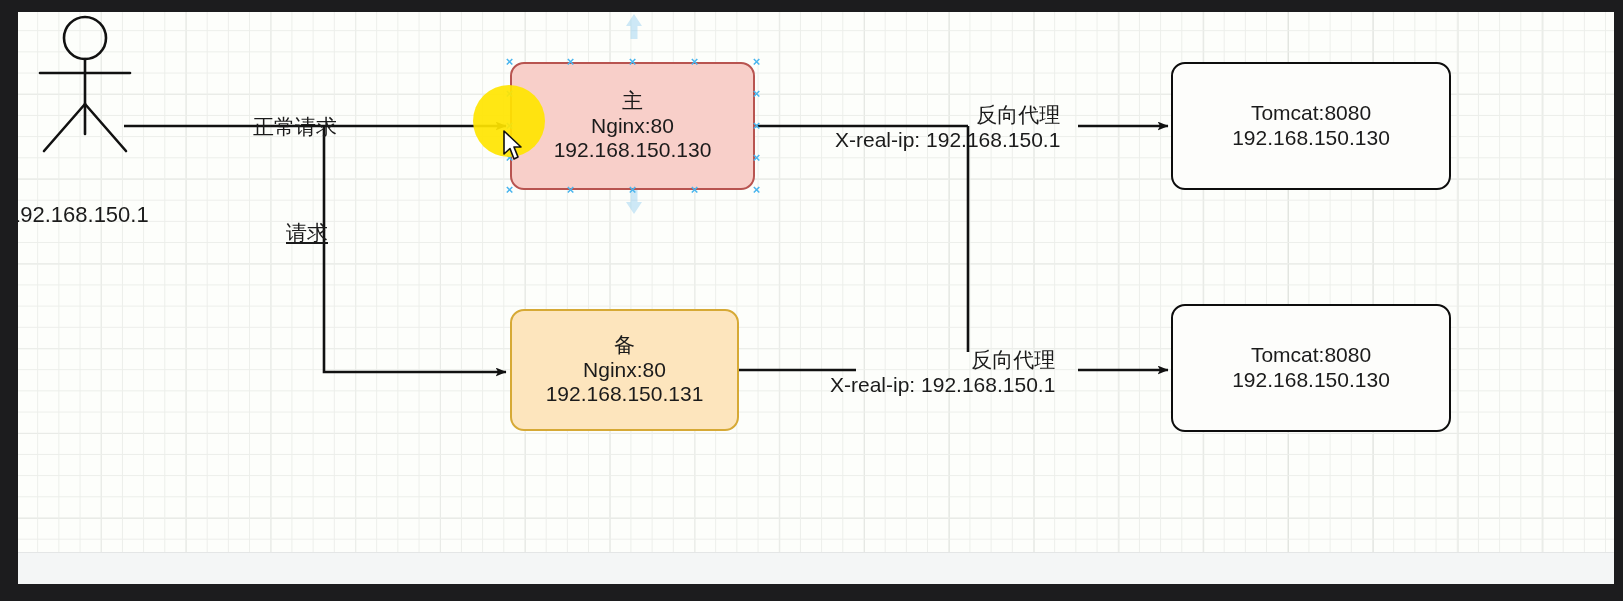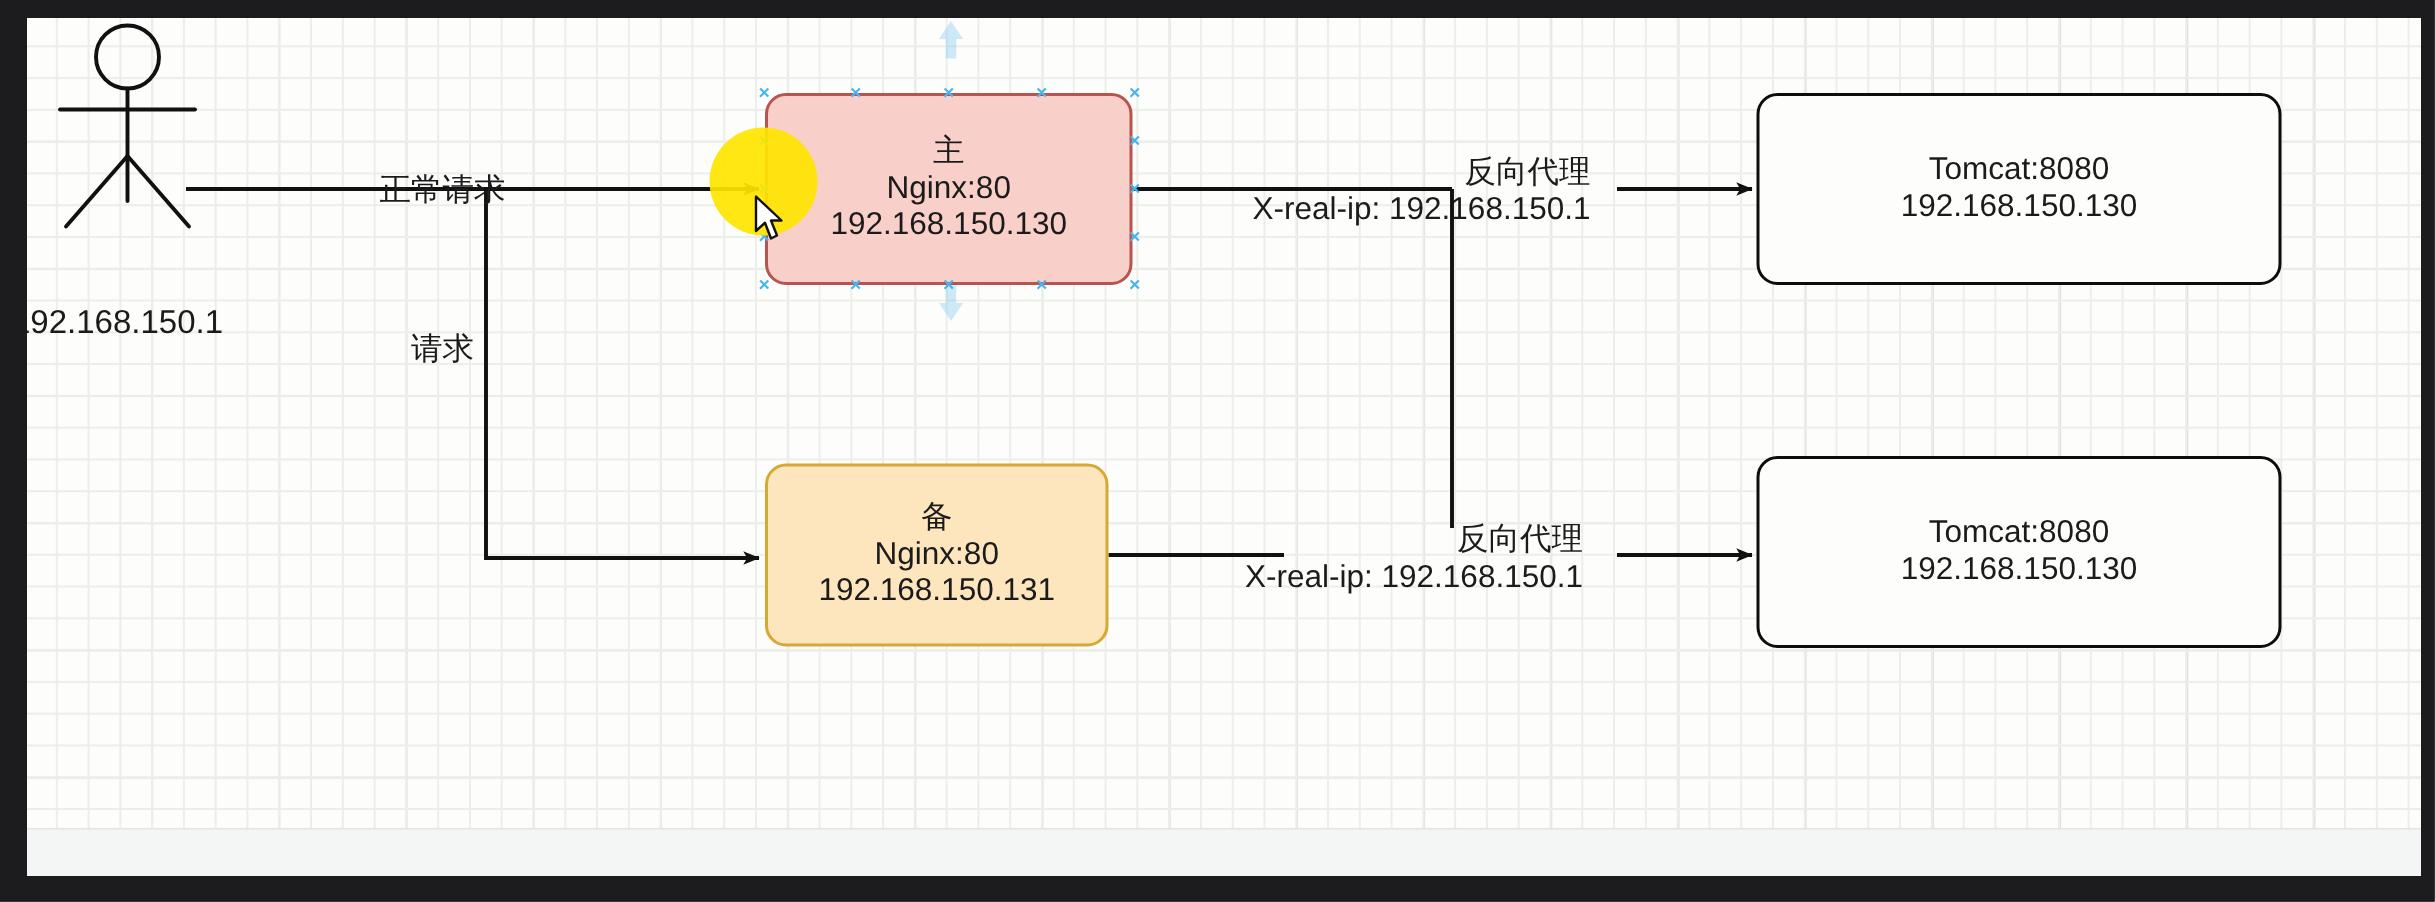--- a/index.html
+++ b/index.html
@@ -101,41 +101,41 @@
     width: 229px;
     height: 122px;
     background: #fde5bd;
     border: 2px solid #d6a935;
     border-radius: 14px;
     font-size: 21px;
   }
 
   .tomcat-node {
     left: 1153px;
-    width: 350px;
+    width: 280px;
     height: 128px;
     background: #fdfdfb;
     border: 2.5px solid #0d0d0d;
     border-radius: 14px;
     font-size: 21px;
   }
   #node-tomcat-1 { top: 50px; }
   #node-tomcat-2 { top: 292px; }
 
   
   .free-label {
     position: absolute;
     color: #1b1b1b;
     white-space: nowrap;
     font-size: 21px;
     line-height: 1.2;
   }
   #label-client-ip { left: -10px; top: 190px; font-size: 22px; }
   #label-normal-request { left: 235px; top: 102px; }
-  #label-request { left: 256px; top: 208px; }
+  #label-request { left: 268px; top: 208px; text-decoration: underline; }
   #label-proxy-top { left: 817px; top: 90px; text-align: center; }
   #label-proxy-bottom { left: 812px; top: 335px; text-align: center; }
   .proxy-l2 { display: block; text-align: right; }
 
   
   .handle {
     position: absolute;
     width: 11px;
     height: 11px;
     color: #49b5ee;

